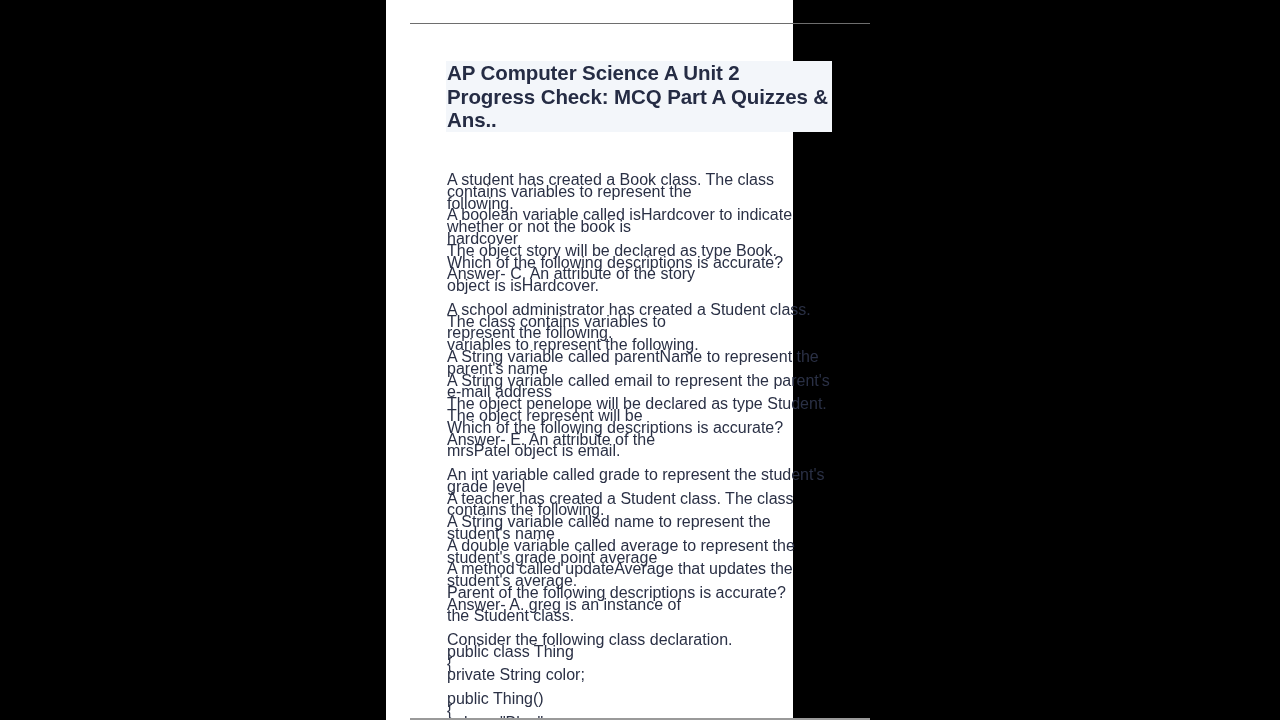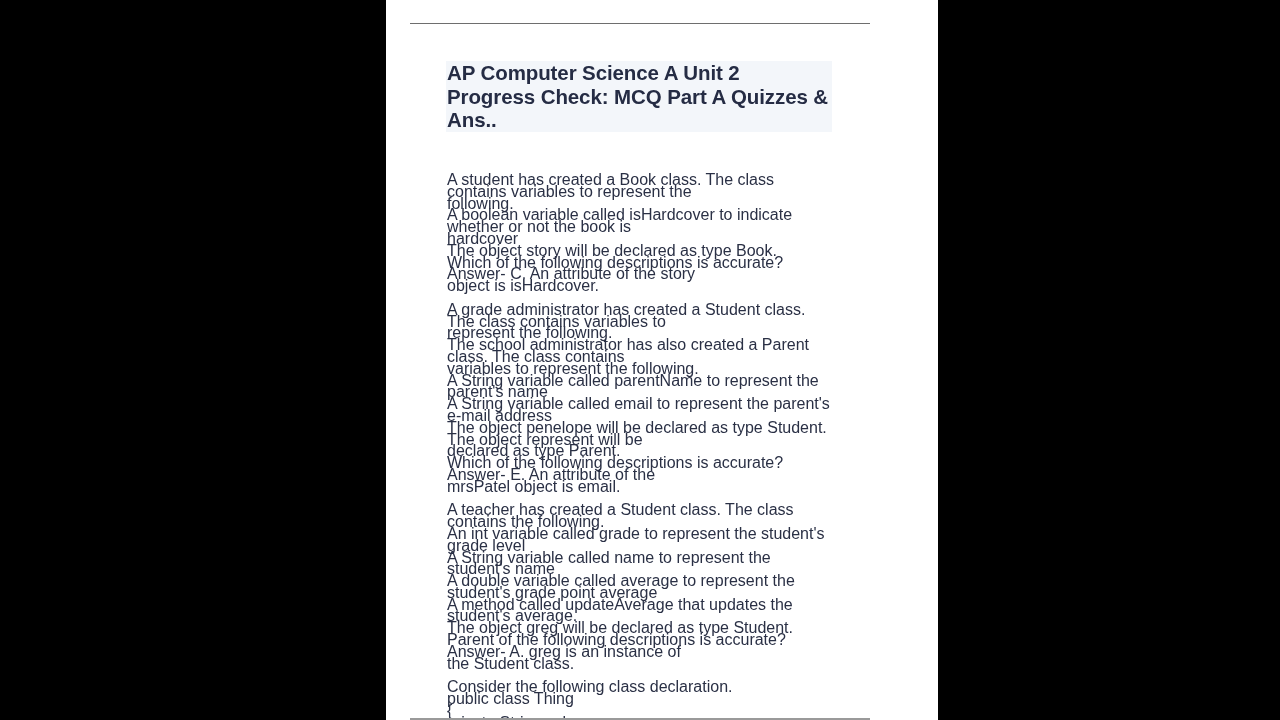--- a/index.html
+++ b/index.html
@@ -8,21 +8,21 @@
       width: 1280px;
       height: 720px;
       background: #000000;
       overflow: hidden;
       font-family: "Liberation Sans", sans-serif;
     }
     .page {
       position: absolute;
       left: 386px;
       top: 0;
-      width: 552px;
+      width: 407px;
       height: 720px;
       background: #ffffff;
     }
     .rule-top {
       position: absolute;
       left: 24px;
       top: 23px;
       width: 460px;
       height: 1px;
       background: #6e6e6e;
@@ -96,39 +96,36 @@
       <span class="line">A student has created a Book class. The class contains variables to represent the</span>
       <span class="line">following.</span>
       <span class="line">A boolean variable called isHardcover to indicate whether or not the book is</span>
       <span class="line">hardcover</span>
       <span class="line">The object story will be declared as type Book.</span>
       <span class="line">Which of the following descriptions is accurate?  Answer- C. An attribute of the story</span>
       <span class="line">object is isHardcover.</span>
     </div>
 
     <div class="block">
-      <span class="line">A grade administrator has created a Student class. The class contains variables to</span>
+      <span class="line">A school administrator has created a Student class. The class contains variables to</span>
       <span class="line">represent the following.</span>
-      <span class="line">The school administrator has also created a Parent class. The class contains</span>
       <span class="line">variables to represent the following.</span>
       <span class="line">A String variable called parentName to represent the parent's name</span>
       <span class="line">A String variable called email to represent the parent's e-mail address</span>
       <span class="line">The object penelope will be declared as type Student. The object represent will be</span>
-      <span class="line">declared as type Parent.</span>
       <span class="line">Which of the following descriptions is accurate?  Answer- E. An attribute of the</span>
       <span class="line">mrsPatel object is email.</span>
     </div>
 
     <div class="block">
+      <span class="line">An int variable called grade to represent the student's grade level</span>
       <span class="line">A teacher has created a Student class. The class contains the following.</span>
-      <span class="line">An int variable called grade to represent the student's grade level</span>
       <span class="line">A String variable called name to represent the student's name</span>
       <span class="line">A double variable called average to represent the student's grade point average</span>
       <span class="line">A method called updateAverage that updates the student's average.</span>
-      <span class="line">The object greg will be declared as type Student.</span>
       <span class="line">Parent of the following descriptions is accurate?  Answer- A. greg is an instance of</span>
       <span class="line">the Student class.</span>
     </div>
 
     <div class="block">
       <span class="line">Consider the following class declaration.</span>
       <span class="line">public class Thing</span>
       <span class="line">{</span>
       <span class="line">private String color;</span>
       <span class="blank"></span>

